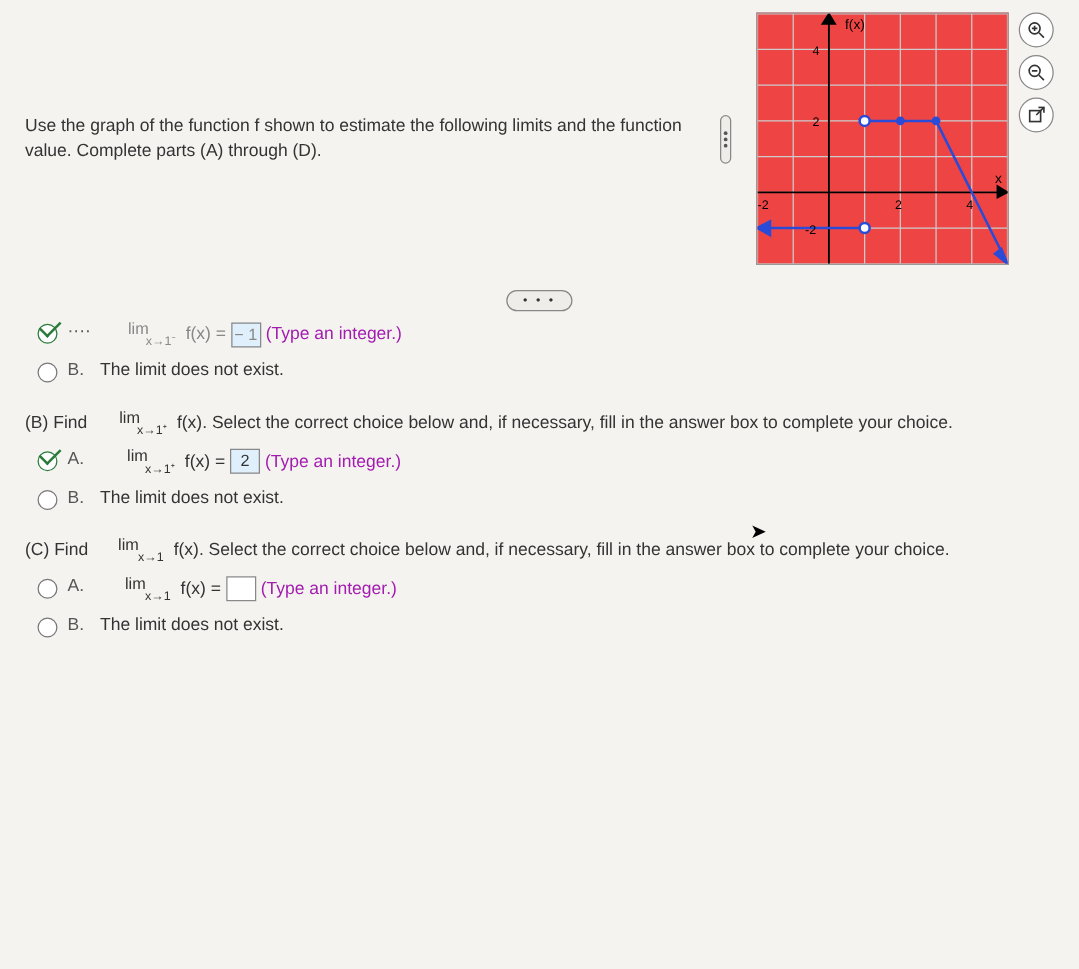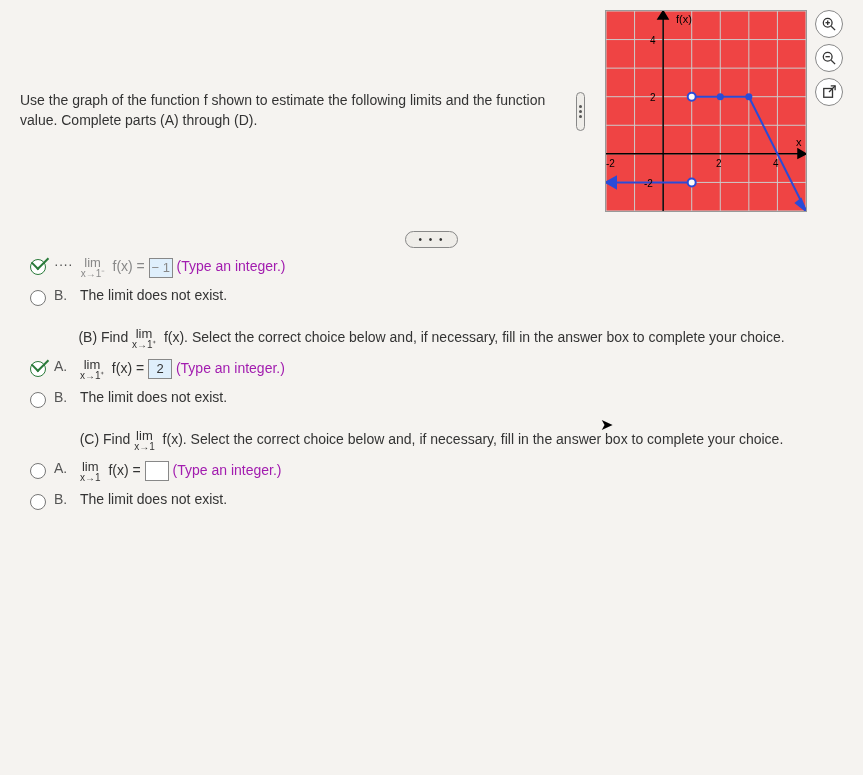--- a/index.html
+++ b/index.html
@@ -67,21 +67,20 @@
     background:#fff;
     display:flex;
     align-items:center;
     justify-content:center;
     cursor:pointer;
   }
   .tool-btn svg { width:14px; height:14px; stroke:#333; fill:none; stroke-width:1.5;}
   .section {
     margin-top: 20px;
     line-height:1.6;
-    text-align:center;
   }
   .choice-row {
     display:flex;
     align-items:flex-start;
     gap:8px;
     margin: 8px 0 8px 10px;
   }
   .radio {
     width:14px; height:14px;
     border:1px solid #777;
@@ -110,21 +109,21 @@
   }
   .lim {
     display:inline-flex;
     flex-direction:column;
     align-items:center;
     vertical-align:middle;
     font-size:13px;
     line-height:1;
     margin-right:4px;
   }
-  .lim .sub { font-size:10px; }
+  .lim .sub { font-size:10px;margin-left:36px; }
   .ans-box {
     display:inline-block;
     min-width:22px;
     height:18px;
     border:1px solid #888;
     background:#fff;
     text-align:center;
     font-size:13px;
     line-height:18px;
     vertical-align:middle;

